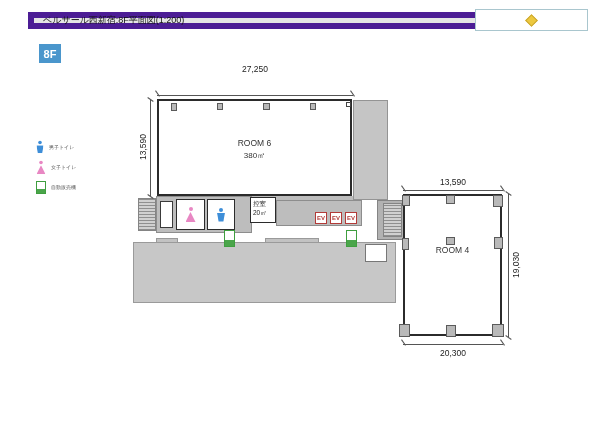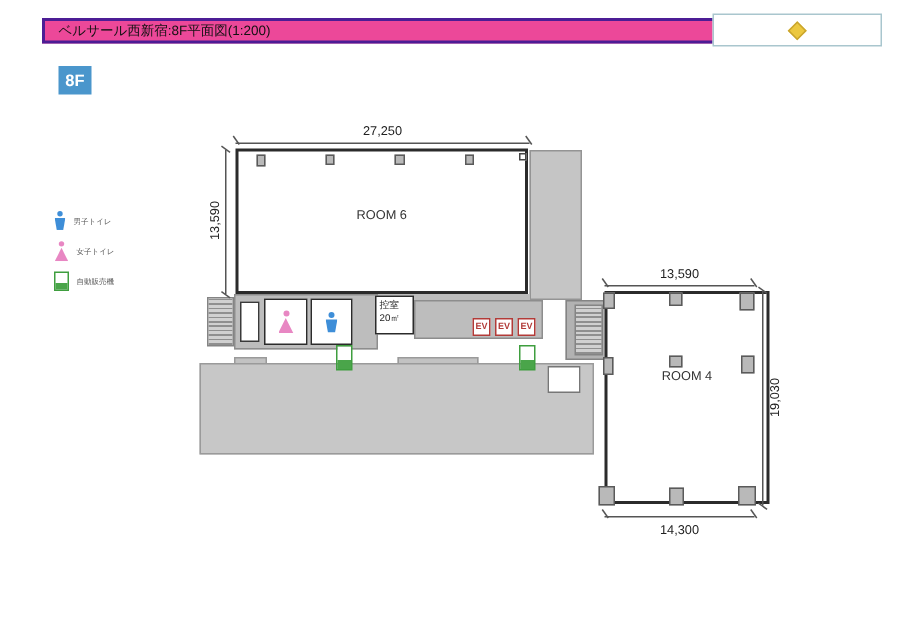--- a/index.html
+++ b/index.html
@@ -1,22 +1,22 @@
 <!DOCTYPE html>
 <html><head>
 <meta charset="utf-8">
 <style>
   html,body{margin:0;padding:0;background:#fff;}
   #page{position:relative;width:600px;height:424px;background:#fff;overflow:hidden;
         font-family:"Liberation Sans","DejaVu Sans",sans-serif;color:#222;}
   .abs{position:absolute;box-sizing:border-box;}
 
   
-  .header-bar{left:28px;top:12px;width:558px;height:17px;border:2px solid #4c1d95;
-              display:flex;align-items:center;padding-left:9px;font-size:9px;color:#111;background:#ec4899;}
+  .header-bar{left:28px;top:12px;width:558px;height:17px;border:6px solid #4c1d95;
+              display:flex;align-items:center;padding-left:9px;font-size:9px;color:#111;background:#e5e5e5;}
   .brand-box{left:475px;top:9px;width:113px;height:22px;border:1px solid #a9c6ce;background:#fff;
              display:flex;align-items:center;justify-content:center;gap:4px;font-size:9px;font-weight:bold;color:#111;}
   .diamond{width:7px;height:7px;background:#ecc83f;border:1px solid #c9a52e;transform:rotate(45deg);}
   .floor-badge{left:39px;top:44px;width:22px;height:19px;background:#4a96cc;color:#fff;font-weight:bold;
                font-size:11px;display:flex;align-items:center;justify-content:center;}
 
   
   .legend{left:36px;top:140px;width:80px;}
   .legend-row{display:flex;align-items:center;gap:5px;margin-bottom:6px;height:14px;}
   .legend-label{font-size:5px;color:#555;white-space:nowrap;}
@@ -100,29 +100,30 @@
   <div class="abs" style="left:377px;top:200px;width:28px;height:40px;background:#b2b2b2;border:1px solid #848484;"></div>
   <div class="abs hatch-h" style="left:383px;top:203px;width:19px;height:34px;"></div>
   <div class="abs" style="left:265px;top:238px;width:54px;height:5px;background:#c2c2c2;border:1px solid #9a9a9a;"></div>
   <div class="abs" style="left:156px;top:238px;width:22px;height:6px;background:#c2c2c2;border:1px solid #9a9a9a;"></div>
   <div class="abs" style="left:133px;top:242px;width:263px;height:61px;background:#c7c7c7;border:1px solid #9a9a9a;"></div>
   <div class="abs" style="left:365px;top:244px;width:22px;height:18px;background:#fff;border:1px solid #777;"></div>
 
   <div class="abs room" style="left:157px;top:99px;width:195px;height:97px;">
     <div class="room-label" style="top:36px;">
       <div class="room-name">ROOM 6</div>
+      <div class="room-area">380㎡</div>
     </div>
   </div>
   <div class="abs pillar" style="left:171px;top:103px;width:6px;height:8px;"></div>
   <div class="abs pillar" style="left:217px;top:103px;width:6px;height:7px;"></div>
   <div class="abs pillar" style="left:263px;top:103px;width:7px;height:7px;"></div>
   <div class="abs pillar" style="left:310px;top:103px;width:6px;height:7px;"></div>
   <div class="abs" style="left:346px;top:102px;width:5px;height:5px;background:#fff;border:1px solid #444;"></div>
 
-  <div class="abs dim-label" style="left:157px;top:82px;width:196px;">27,250</div>
+  <div class="abs dim-label" style="left:157px;top:64px;width:196px;">27,250</div>
   <div class="abs dim-line-h" style="left:157px;top:95px;width:196px;">
     <span class="tick" style="left:-3px;top:-2px;transform:rotate(55deg);"></span>
     <span class="tick" style="right:-3px;top:-2px;transform:rotate(55deg);"></span>
   </div>
   <div class="abs dim-label rot" style="left:123px;top:142px;width:40px;">13,590</div>
   <div class="abs dim-line-v" style="left:150px;top:100px;height:96px;">
     <span class="tick" style="left:-3px;top:-1px;transform:rotate(35deg);"></span>
     <span class="tick" style="left:-3px;bottom:-1px;transform:rotate(35deg);"></span>
   </div>
 
@@ -151,21 +152,21 @@
   <div class="abs ev-box" style="left:330px;top:212px;width:12px;height:12px;">
     <span>EV</span>
   </div>
   <div class="abs ev-box" style="left:345px;top:212px;width:12px;height:12px;">
     <span>EV</span>
   </div>
 
   <div class="abs vend vend-plan" style="left:224px;top:230px;"></div>
   <div class="abs vend vend-plan" style="left:346px;top:230px;"></div>
 
-  <div class="abs room" style="left:403px;top:194px;width:110px;height:142px;">
+  <div class="abs room" style="left:403px;top:194px;width:99px;height:142px;">
     <div class="room-label" style="top:48px;">
       <div class="room-name">ROOM 4</div>
     </div>
   </div>
   <div class="abs pillar" style="left:402px;top:195px;width:8px;height:11px;"></div>
   <div class="abs pillar" style="left:446px;top:195px;width:9px;height:9px;"></div>
   <div class="abs pillar" style="left:493px;top:195px;width:10px;height:12px;"></div>
   <div class="abs pillar" style="left:402px;top:238px;width:7px;height:12px;"></div>
   <div class="abs pillar" style="left:446px;top:237px;width:9px;height:8px;"></div>
   <div class="abs pillar" style="left:494px;top:237px;width:9px;height:12px;"></div>
@@ -180,15 +181,15 @@
   </div>
   <div class="abs dim-line-v" style="left:508px;top:194px;height:143px;">
     <span class="tick" style="left:-3px;top:-1px;transform:rotate(35deg);"></span>
     <span class="tick" style="left:-3px;bottom:-1px;transform:rotate(35deg);"></span>
   </div>
   <div class="abs dim-label rot" style="left:496px;top:260px;width:40px;">19,030</div>
   <div class="abs dim-line-h" style="left:403px;top:344px;width:100px;">
     <span class="tick" style="left:-3px;top:-2px;transform:rotate(55deg);"></span>
     <span class="tick" style="right:-3px;top:-2px;transform:rotate(55deg);"></span>
   </div>
-  <div class="abs dim-label" style="left:403px;top:348px;width:100px;">14,300</div>
+  <div class="abs dim-label" style="left:403px;top:348px;width:100px;">20,300</div>
 
 </div>
 
 </body></html>

